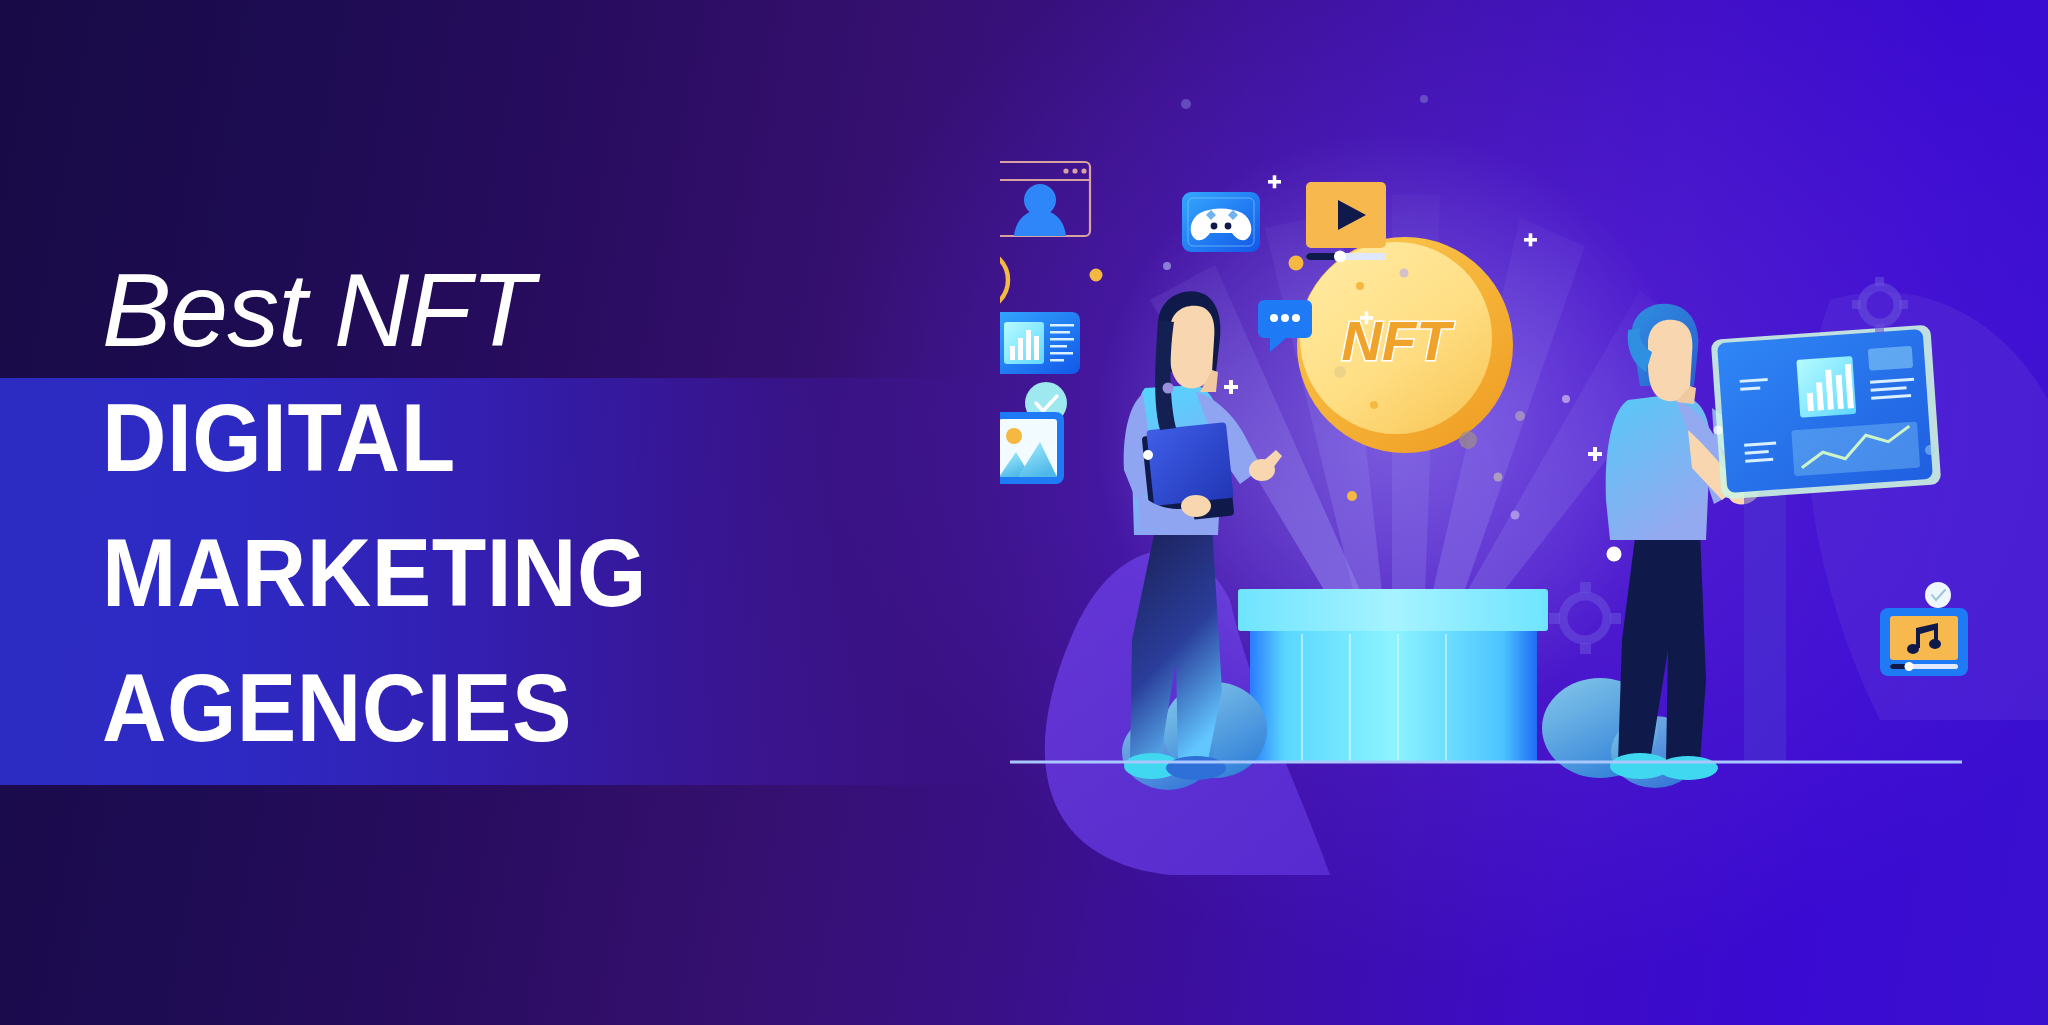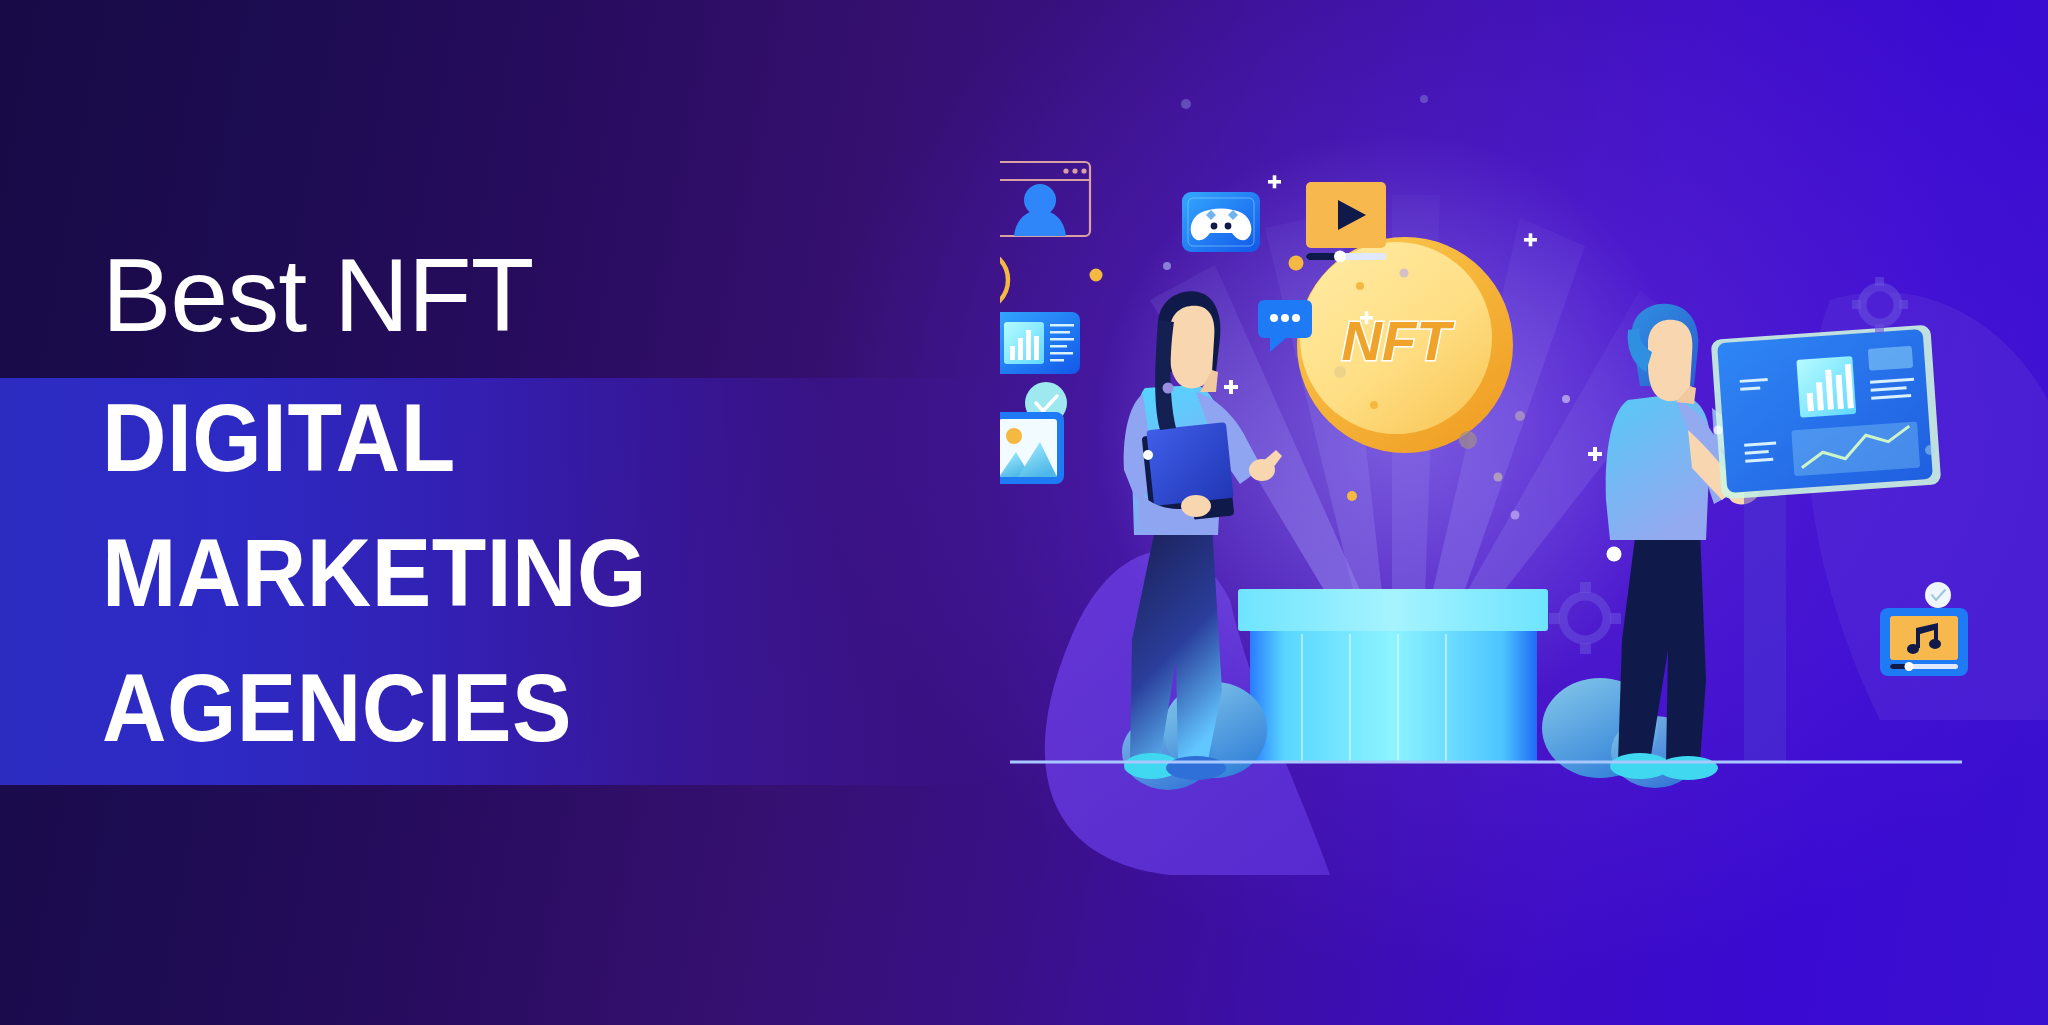--- a/index.html
+++ b/index.html
@@ -40,23 +40,24 @@
   }
 
   
   #headline-wrap {
     position:absolute; left:0; top:0;
     width:1000px; height:1025px;
     z-index:6;
   }
   .h-line { color:#ffffff; white-space:nowrap; position:absolute; left:102px; }
   #line-best {
-    top:243px;
+    top:258px;
     font-size:104px; font-weight:300; letter-spacing:-1px;
     line-height:1;
+    font-style:italic;
   }
   .h-bold {
     font-weight:bold;
     font-size:96px;
     letter-spacing:0.5px;
     line-height:1;
     transform:scaleX(0.93);
     transform-origin:left center;
   }
   #line-digital   { top:390px; }

